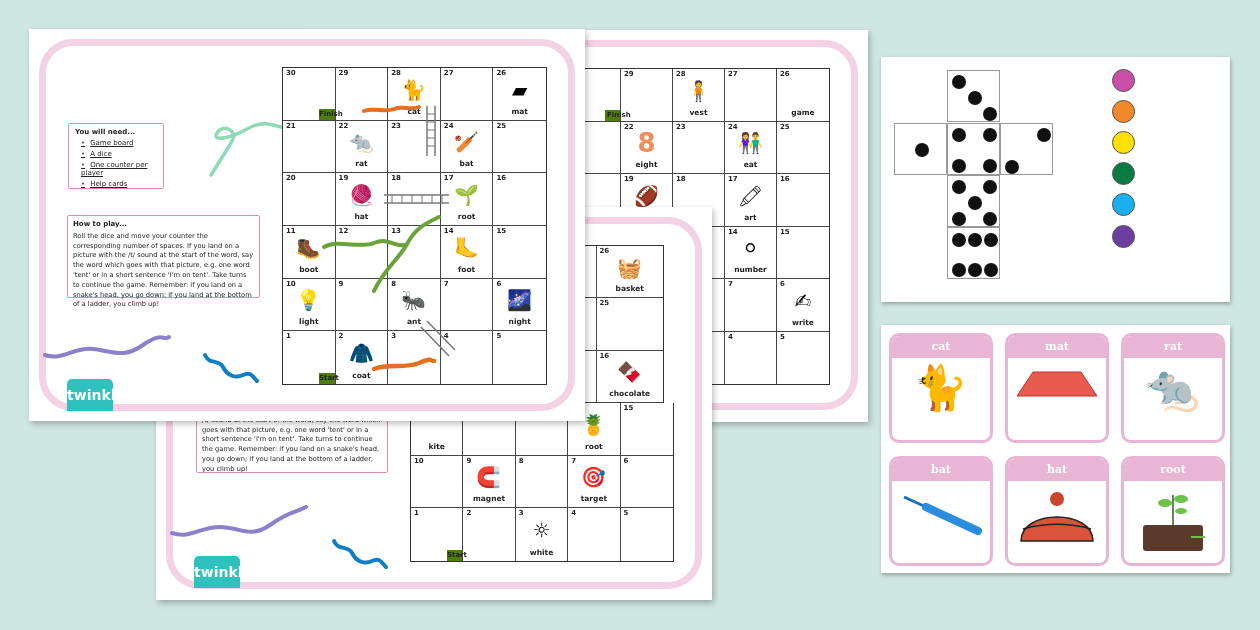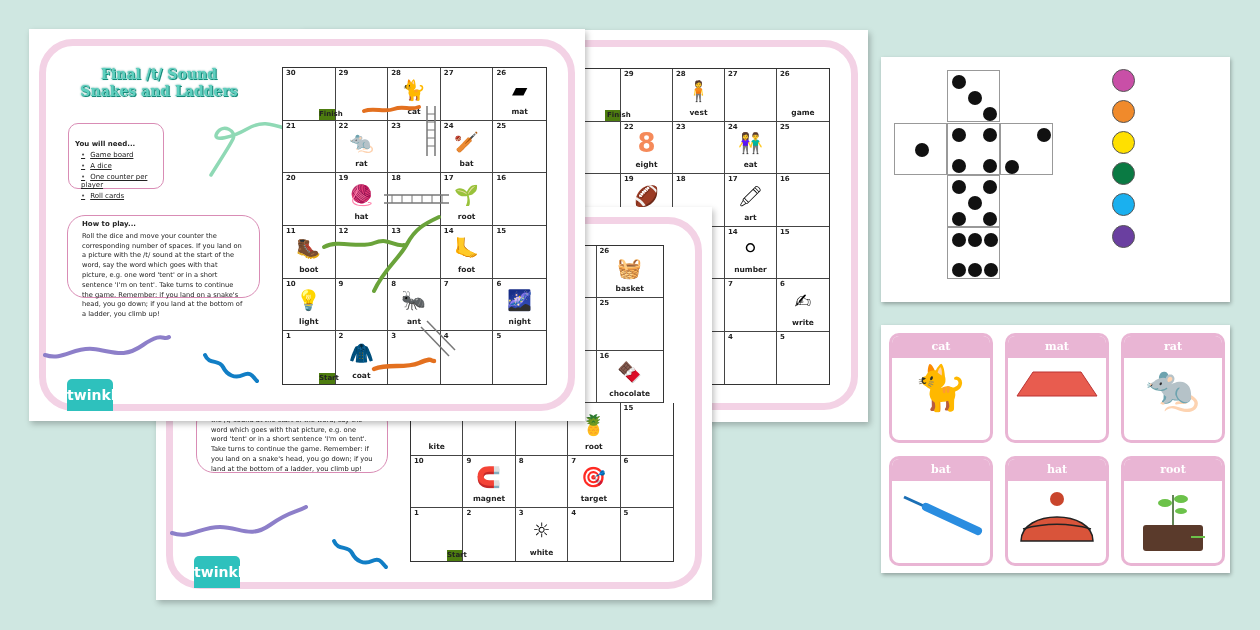--- a/index.html
+++ b/index.html
@@ -8,25 +8,25 @@
   .sheet .frame { position: absolute; border: 7px solid #f3d2e5; border-radius: 34px; }
   .board { position: absolute; border: 1.5px solid #333; display: grid; grid-template-columns: repeat(5, 1fr); grid-template-rows: repeat(6, 1fr); background: #fff; }
   .cell { position: relative; border-right: 1px solid #444; border-bottom: 1px solid #444; }
   .cell:nth-child(5n) { border-right: none; }
   .cell.lastrow { border-bottom: none; }
   .num { position: absolute; left: 3px; top: 1px; font-size: 7px; font-weight: bold; color: #222; }
   .word { position: absolute; left: 0; right: 0; bottom: 4px; text-align: center; font-size: 7.5px; font-weight: bold; color: #222; }
   .pic { position: absolute; left: 50%; top: 42%; transform: translate(-50%,-50%); font-size: 20px; line-height: 1; }
   .tag { position: absolute; left: 0; right: 0; bottom: 0; height: 11px; background: #4d7c0f; color: #222; font-size: 7px; font-weight: bold; text-align: center; line-height: 11px; margin-left: 36px; }
   .title { position: absolute; text-align: center; color: #5fd0bf; font-weight: bold; font-size: 14px; line-height: 17px; text-shadow: 0 0 2px #178a7a, 1px 1px 0 #178a7a; font-family: "DejaVu Serif", serif; }
-  .need-box { position: absolute; border: 1.5px solid #d98cb5; border-radius: 10px; padding: 16px 6px; font-size: 7px; color: #222; background: #fff; }
+  .need-box { position: absolute; border: 1.5px solid #d98cb5; border-radius: 2px; padding: 4px 6px; font-size: 7px; color: #222; background: #fff; }
   .need-box h4 { font-size: 7px; margin-bottom: 3px; }
   .need-box li { list-style: none; margin: 3px 0 0 6px; text-decoration: underline; }
   .need-box li::before { content: "\2022"; margin-right: 5px; color: #555; }
-  .play-box { position: absolute; border: 1.5px solid #d98cb5; border-radius: 18px; padding: 4px 14px; font-size: 6.7px; line-height: 9.8px; color: #222; background: #fff; }
+  .play-box { position: absolute; border: 1.5px solid #d98cb5; border-radius: 2px; padding: 4px 5px; font-size: 6.7px; line-height: 9.8px; color: #222; background: #fff; }
   .play-box h4 { font-size: 7px; margin-bottom: 2px; }
   .logo { position: absolute; width: 46px; height: 32px; background: #2ec1bd; border-radius: 5px 5px 0 0; color: #fff; font-weight: bold; font-size: 14px; text-align: center; line-height: 32px; }
   .squiggle { position: absolute; }
   .dice-panel, .cards-panel { position: absolute; background: #fff; box-shadow: 1px 2px 4px rgba(0,0,0,0.3); }
   .counter { position: absolute; width: 23px; height: 23px; border-radius: 50%; border: 1px solid #555; }
   .face { position: absolute; border: 1px solid #999; background: #fff; }
   .pip { position: absolute; width: 14px; height: 14px; border-radius: 50%; background: #111; }
   .card { position: absolute; width: 104px; height: 110px; border: 3px solid #e9b5d4; border-radius: 10px; background: #fff; overflow: hidden; }
   .card .card-head { height: 22px; background: #e9b5d4; color: #fff; font-weight: bold; font-size: 11px; text-align: center; line-height: 22px; font-family: "DejaVu Serif", serif; }
   .card .card-pic { position: absolute; left: 0; right: 0; top: 30px; text-align: center; font-size: 44px; line-height: 1; }
@@ -205,34 +205,30 @@
         <span class="num">4</span>
       </div>
       <div class="cell lastrow">
         <span class="num">5</span>
       </div>
     </div>
 </div>
 
 <div class="sheet" style="left:29px; top:29px; width:556px; height:392px;">
   <div class="frame" style="left:10px; top:10px; width:536px; height:372px;"></div>
-  <div class="title" style="left:50px; top:37px; width:160px;">
-    <div>Final /t/ Sound</div>
-    <div>Snakes and Ladders</div>
-  </div>
   <svg class="squiggle" width="80" height="60" style="left:180px; top:88px;">
     <path d="M2 58 C 10 45, 20 30, 24 22 S 14 6, 8 16 S 24 20, 38 12 S 60 6, 78 12" stroke="#8fd9b5" stroke-width="3.5" fill="none" stroke-linecap="round"></path>
   </svg>
   <div class="need-box" style="left:39px; top:94px; width:96px; height:66px;">
     <h4>You will need...</h4>
     <ul>
       <li>Game board</li>
       <li>A dice</li>
       <li>One counter per player</li>
-      <li>Roll cards</li>
+      <li>Help cards</li>
     </ul>
   </div>
   <div class="play-box" style="left:38px; top:186px; width:193px; height:83px;">
     <h4>How to play...</h4>
     <p>Roll the dice and move your counter the corresponding number of spaces. If you land on a picture with the /t/ sound at the start of the word, say the word which goes with that picture, e.g. one word 'tent' or in a short sentence 'I'm on tent'. Take turns to continue the game. Remember: if you land on a snake's head, you go down; if you land at the bottom of a ladder, you climb up!</p>
   </div>
   <svg class="squiggle" width="130" height="40" style="left:14px; top:296px;">
     <path d="M2 30 C 20 36, 30 22, 50 24 S 80 34, 100 20 S 120 16, 126 12" stroke="#8d7fc9" stroke-width="4" fill="none" stroke-linecap="round"></path>
   </svg>
   <svg class="squiggle" width="60" height="34" style="left:172px; top:322px;">

